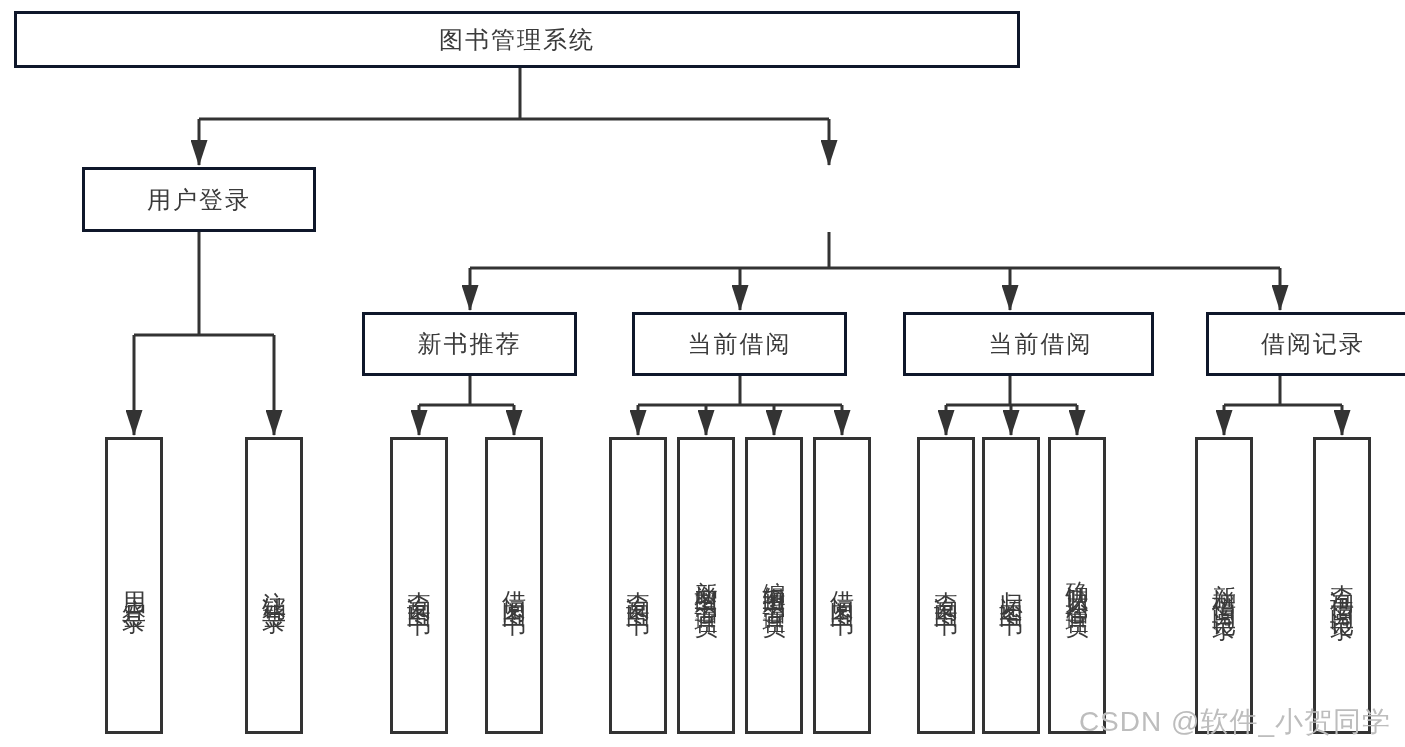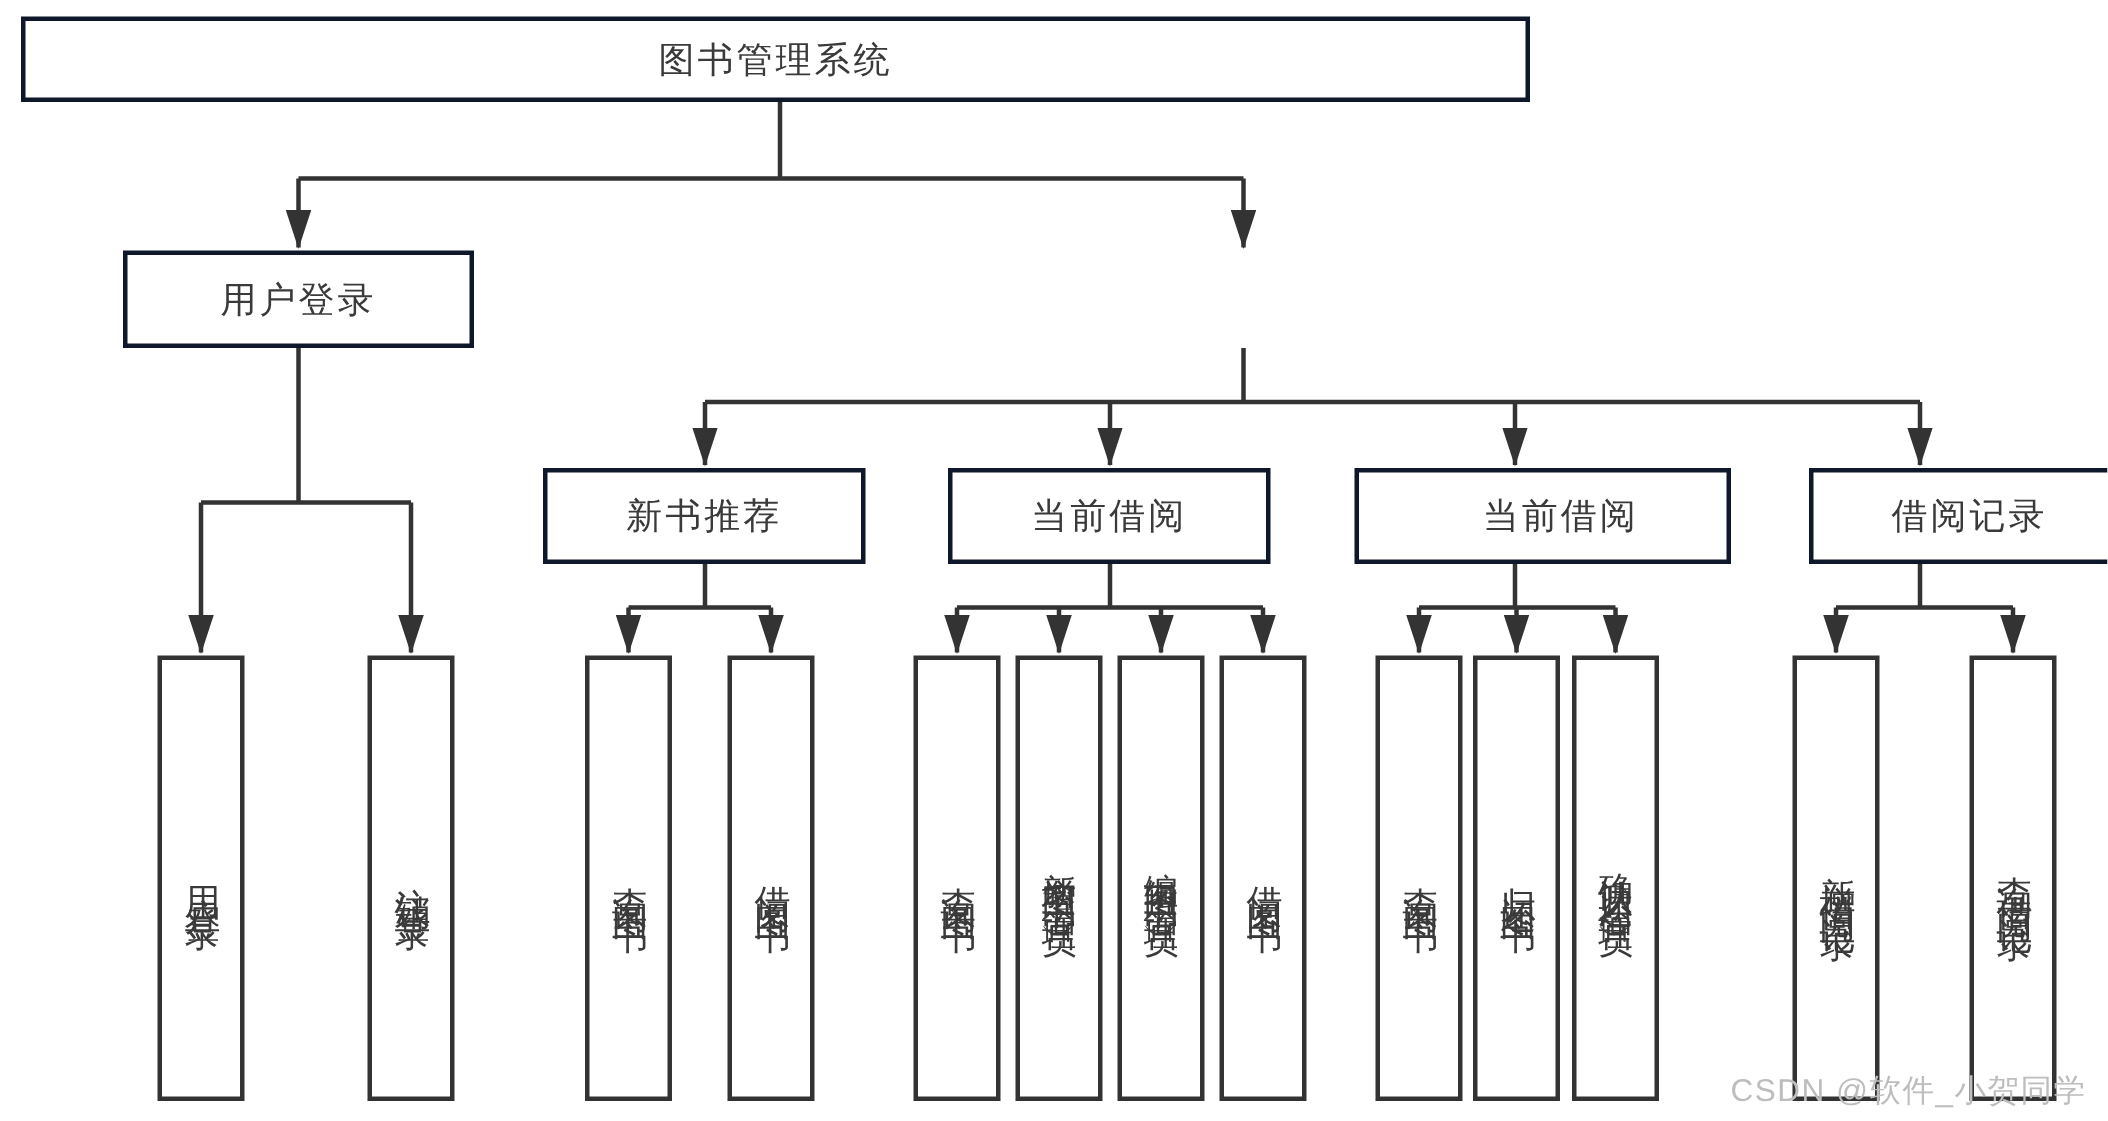--- a/index.html
+++ b/index.html
@@ -60,21 +60,21 @@
     text-orientation: mixed;
     font-size: 24px;
     letter-spacing: 7px;
     line-height: 1;
   }
   .leaf.long { letter-spacing: 5px; font-size: 23px; }
   .watermark {
     position: absolute;
     right: 14px;
     bottom: 6px;
-    font-size: 21px;
+    font-size: 28px;
     color: #bdbdbd;
     letter-spacing: 1px;
     pointer-events: none;
     white-space: nowrap;
   }
 </style>
 </head>
 <body>
 
 <div class="canvas">

